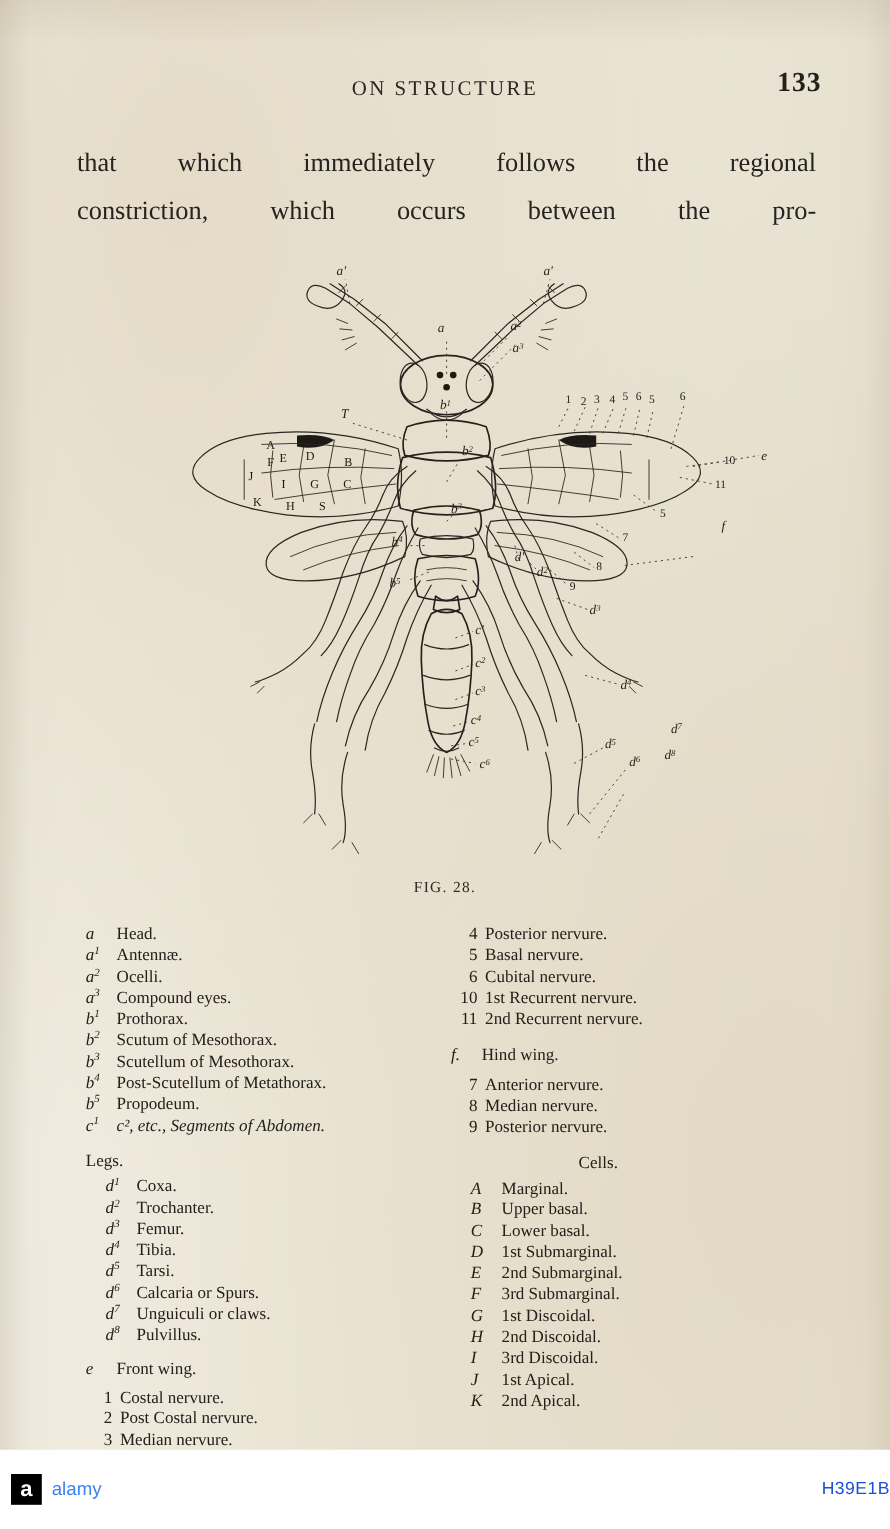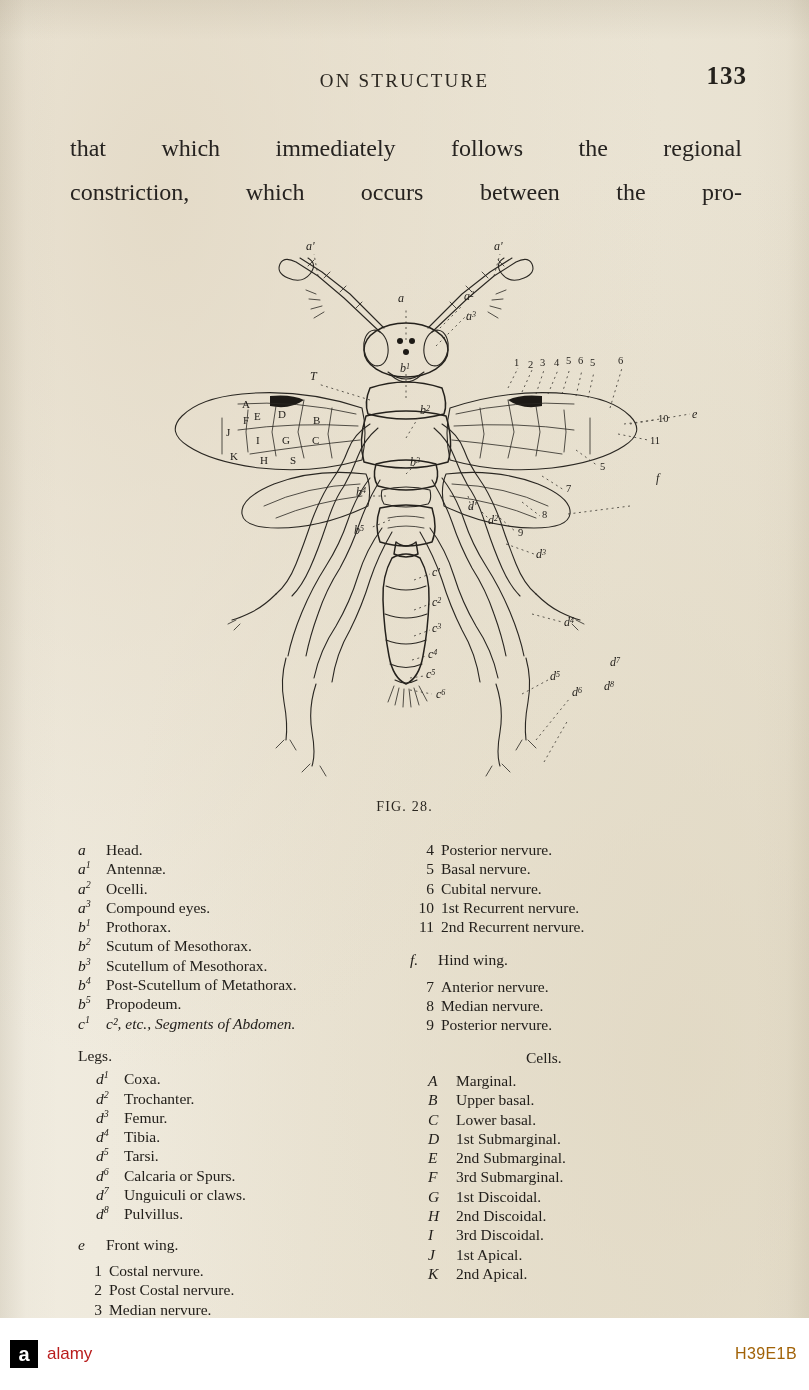--- a/index.html
+++ b/index.html
@@ -197,26 +197,26 @@
     color: #fff;
     font-weight: bold;
     font-size: 20px;
     display: flex;
     align-items: center;
     justify-content: center;
     font-family: "Liberation Sans", sans-serif;
   }
   .alamy-text {
     font-size: 17px;
-    color: #b91c1c;
+    color: #3b82f6;
   }
   .alamy-id {
-    padding-right: 12px;
+    padding-right: 0;
     font-size: 16px;
-    color: #a16207;
+    color: #1d4ed8;
     letter-spacing: 0.4px;
   }
 
   
   .fig-label {
     font-family: "Liberation Serif", serif;
     font-style: italic;
     font-size: 12px;
     fill: #211e1a;
   }

